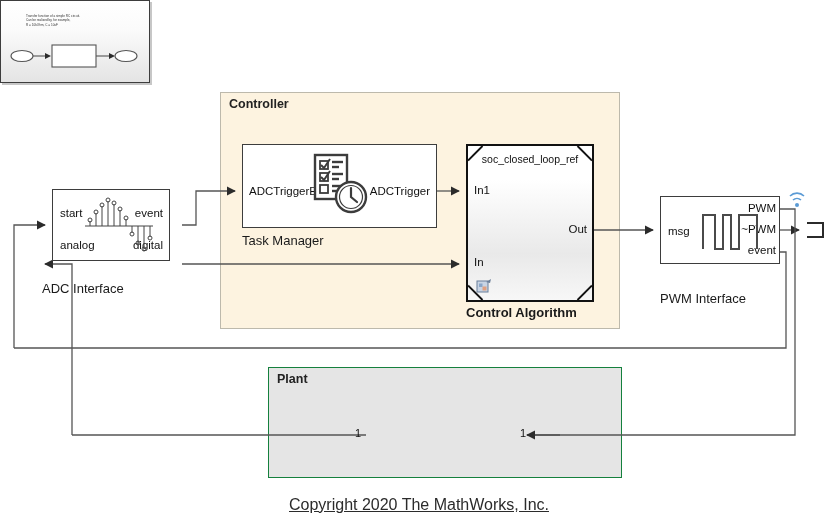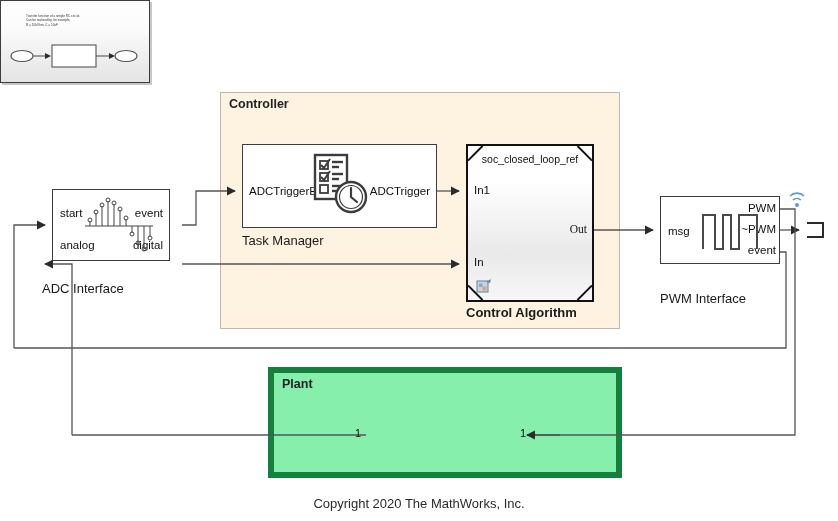--- a/index.html
+++ b/index.html
@@ -30,22 +30,23 @@
     font-weight: 400;
     color: #1a1a1a;
     letter-spacing: 0.1px;
   }
   #copyright {
     position: absolute;
     left: 0;
     top: 496px;
     width: 838px;
     text-align: center;
-    font-size: 13px;
+    font-size: 16px;
     color: #2b2b2b;
+    text-decoration: underline;
   }
   
   .region {
     position: absolute;
     box-sizing: border-box;
   }
   .region-label {
     position: absolute;
     left: 8px;
     top: 4px;
@@ -53,22 +54,22 @@
     font-weight: bold;
     color: #222222;
   }
   #controller-region {
     left: 220px; top: 92px; width: 400px; height: 237px;
     background: #fdf3e0;
     border: 1px solid #bdb9ac;
   }
   #plant-region {
     left: 268px; top: 367px; width: 354px; height: 111px;
-    background: #86efac;
-    border: 6px solid #15803d;
+    background: #e5e5e5;
+    border: 1px solid #15803d;
   }
   
   #wires {
     position: absolute;
     left: 0; top: 0;
     width: 838px; height: 521px;
     pointer-events: none;
   }
   
   .block {
@@ -259,21 +260,21 @@
         <path d="M 40 36 L 40 45 L 46 50" fill="none" stroke="#3c3c3c" stroke-width="2.2" stroke-linecap="round"></path>
       </svg>
     </span>
   </div>
   <div class="block-caption" id="taskmgr-caption">Task Manager</div>
 
   <div class="block" id="ctrlalg-block">
     <div id="ctrlalg-title">soc_closed_loop_ref</div>
     <div class="port-label" style="left:6px; top:38px;">In1</div>
     <div class="port-label" style="left:6px; top:110px;">In</div>
-    <div class="port-label right" style="right:5px; top:77px;font-family:Liberation Serif, serif;">Out</div>
+    <div class="port-label right" style="right:5px; top:77px;">Out</div>
 
     <svg class="corner-svg" viewBox="0 0 128 158" preserveAspectRatio="none">
       <path d="M 0 15 L 15 0" fill="none" stroke="#111111" stroke-width="2"></path>
       <path d="M 113 0 L 128 15" fill="none" stroke="#111111" stroke-width="2"></path>
       <path d="M 0 143 L 15 158" fill="none" stroke="#111111" stroke-width="2"></path>
       <path d="M 113 158 L 128 143" fill="none" stroke="#111111" stroke-width="2"></path>
     </svg>
 
     <span class="icon" style="left:8px; bottom:6px;">
       <svg class="svg-ico" width="16" height="16" viewBox="0 0 16 16" xmlns="http://www.w3.org/2000/svg">

